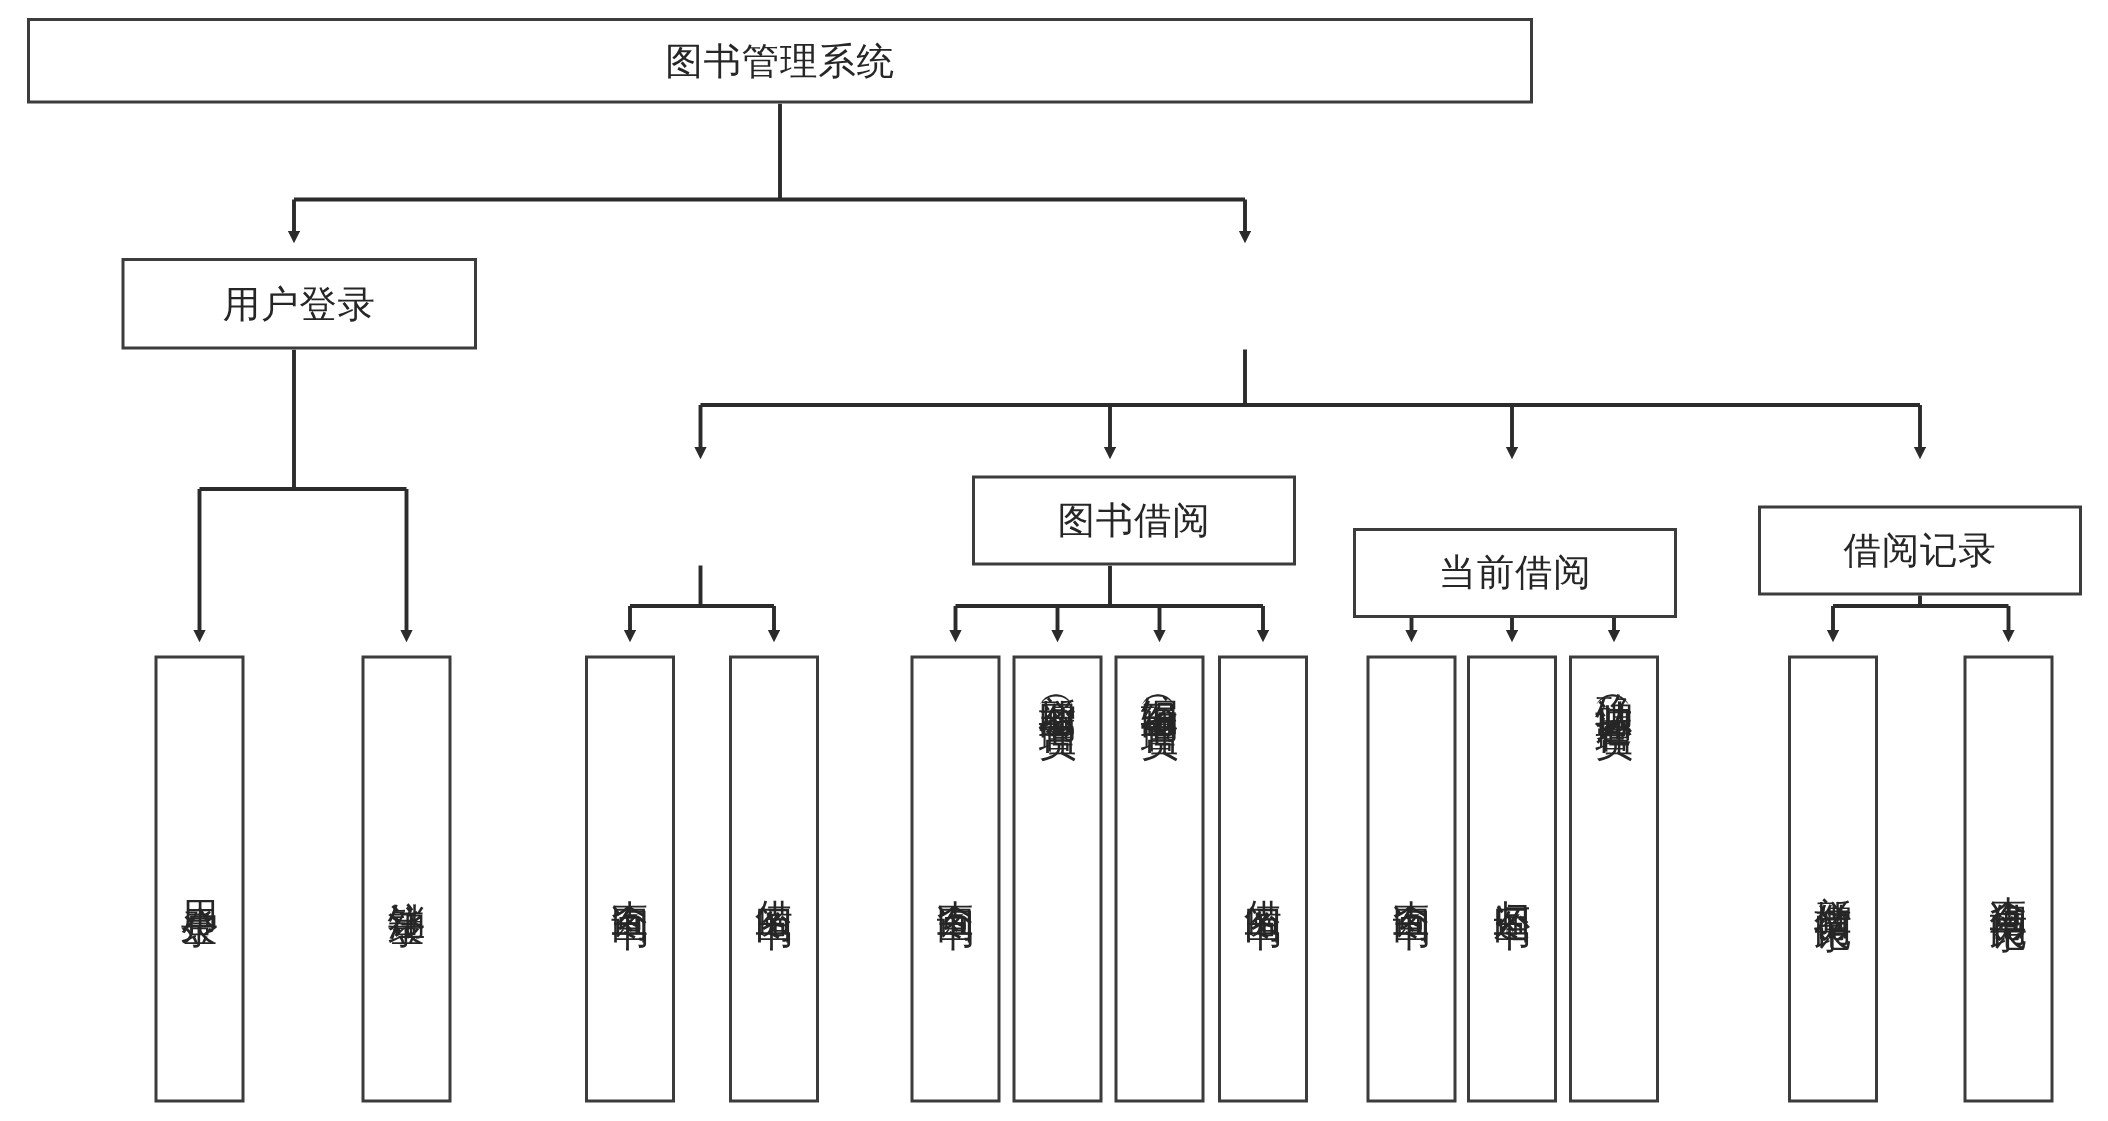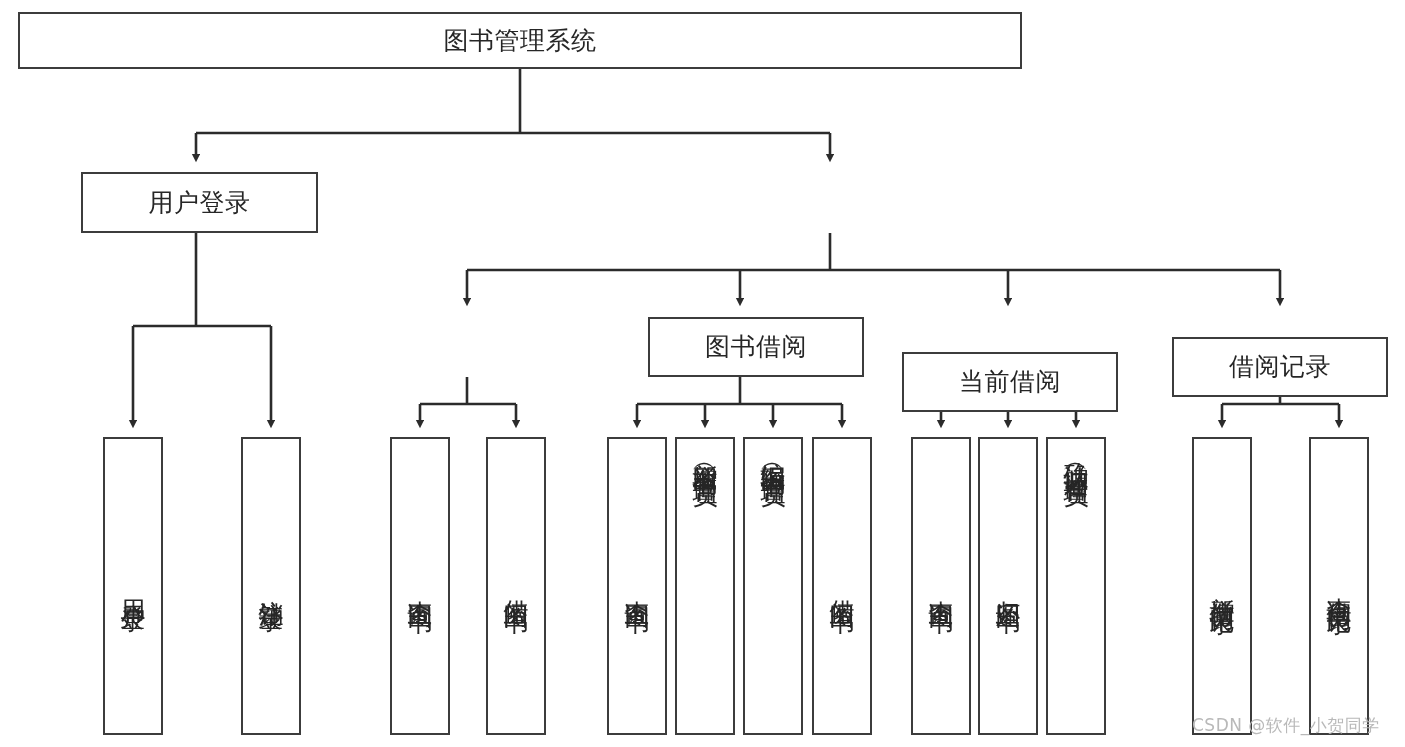--- a/index.html
+++ b/index.html
@@ -200,15 +200,14 @@
   </div>
 
   <div class="node vert centered" style="left:1192px; top:437px; width:60px; height:298px;">
     <span class="node-label">新增借阅记录</span>
   </div>
 
   <div class="node vert centered" style="left:1309px; top:437px; width:60px; height:298px;">
     <span class="node-label">查询借阅记录</span>
   </div>
 
-  <div class="watermark" style="left:1192px; top:714px;">CSDN @软件_小贺同学</div>
 
 </div>
 
 </body></html>

